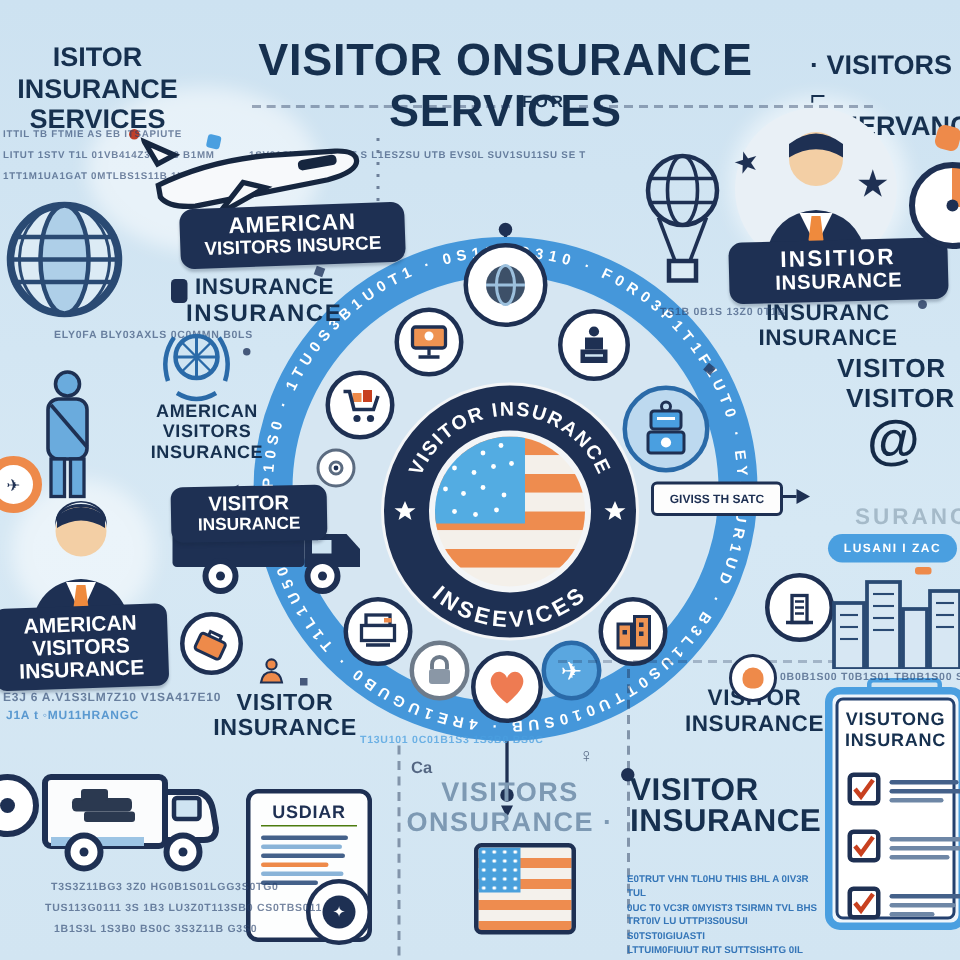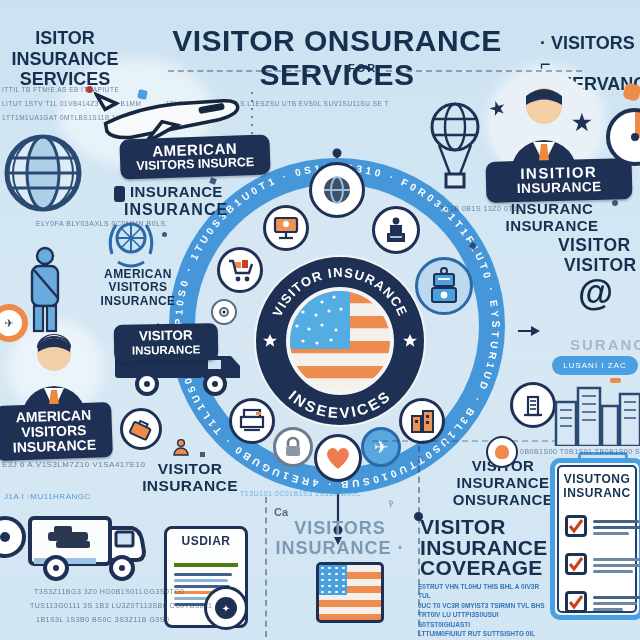--- a/index.html
+++ b/index.html
@@ -7,21 +7,21 @@
     background:linear-gradient(180deg,#cde2f1 0%,#d6e8f4 55%,#d2e5f2 100%);
     font-family:"Liberation Sans",sans-serif;color:#1e3053}
   .abs{position:absolute}
   .b{font-weight:bold}
   .ctr{text-align:center}
   .navy{color:#16304f}
   .blob{position:absolute;background:rgba(255,255,255,.5);border-radius:50%;filter:blur(6px)}
   .badge{position:absolute;background:#1e3053;color:#fff;border-radius:9px;text-align:center;
     font-weight:bold;line-height:1.08;padding:5px 7px;box-shadow:0 2px 2px rgba(20,35,60,.25)}
   .cap{position:absolute;font-weight:bold;line-height:1.12;letter-spacing:.4px}
-  .garble{position:absolute;font-weight:normal;color:#27406b;opacity:.62;filter:blur(.35px);
+  .garble{position:absolute;font-weight:bold;color:#27406b;opacity:.62;filter:blur(.35px);
     white-space:nowrap;letter-spacing:.5px}
   .cicon{position:absolute;background:#fff;border:3px solid #1e3053;border-radius:50%;
     display:flex;align-items:center;justify-content:center;box-sizing:border-box}
   .mark{position:absolute;background:#22365c;opacity:.8}
   .dashv{position:absolute;border-left:2px dashed rgba(30,48,83,.45)}
   .dashh{position:absolute;border-top:2px dashed rgba(30,48,83,.55)}
   .pin{position:absolute;width:9px;height:9px;background:#1e3053;border-radius:50%}
   .bar{height:3px;border-radius:2px;margin:3px 0;background:#6e87a6}
   .chkrow{position:absolute;display:flex;gap:6px;align-items:flex-start}
   .chk{width:22px;height:22px;border:3px solid #1e3053;border-radius:4px;background:#fff;flex:0 0 auto;
@@ -145,20 +145,22 @@
       </text>
       <g transform="translate(270,341)">
         <polygon points="0,-7 2.1,-2.2 7,-2.2 3,0.8 4.3,5.7 0,2.8 -4.3,5.7 -3,0.8 -7,-2.2 -2.1,-2.2" fill="#fff"></polygon>
       </g>
       <g transform="translate(410,341)">
         <polygon points="0,-7 2.1,-2.2 7,-2.2 3,0.8 4.3,5.7 0,2.8 -4.3,5.7 -3,0.8 -7,-2.2 -2.1,-2.2" fill="#fff"></polygon>
       </g>
     </g>
   </svg>
 
+  <div class="abs ctr" style="left:434px;top:321px;width:84px;height:19px;background:#fdfdfd;border:2px solid #1e3053;border-radius:4px;
+       line-height:19px;font-size:8px;font-weight:bold;color:#1e3053;filter:blur(.2px)">GIVISS TH SATC</div>
 
   <div class="cicon" style="left:309px;top:162px;width:56px;height:56px">
     <svg width="34" height="34" viewBox="0 0 34 34">
         <circle cx="17" cy="17" r="13" fill="#3d5068"></circle>
       <ellipse cx="17" cy="17" rx="6" ry="13" fill="none" stroke="#9cc0dd" stroke-width="2"></ellipse>
       <line x1="4" y1="17" x2="30" y2="17" stroke="#9cc0dd" stroke-width="2"></line>
       </svg>
   </div>
   <div class="cicon" style="left:263px;top:205px;width:46px;height:46px">
     <svg width="30" height="30" viewBox="0 0 30 30">
@@ -316,21 +318,21 @@
       </svg>
   </div>
   <div class="abs" style="left:172px;top:438px;width:18px;height:18px">
     <svg width="18" height="18" viewBox="0 0 18 18">
         <circle cx="9" cy="5" r="3.4" fill="#ee8a4a" stroke="#1e3053" stroke-width="1.4"></circle>
       <path d="M2,17 Q3,10 9,10 Q15,10 16,17 Z" fill="#ee8a4a" stroke="#1e3053" stroke-width="1.4"></path>
       </svg>
   </div>
 
   <div class="garble" style="left:2px;top:460px;font-size:8px">E3J 6 A.V1S3LM7Z10 V1SA417E10</div>
-  <div class="garble" style="left:4px;top:492px;font-size:8px;color:#3c86c8;opacity:.8">J1A t ◦MU11HRANGC</div>
+  <div class="garble" style="left:4px;top:472px;font-size:8px;color:#3c86c8;opacity:.8">J1A t ◦MU11HRANGC</div>
   <div class="garble" style="left:240px;top:490px;font-size:7px;color:#4a9fe0;opacity:.75">T13U101 0C01B1S3 1S3B0 BS0C</div>
 
   <div class="cap navy ctr" style="left:140px;top:460px;width:100px;font-size:15.5px;line-height:1.12">
     <div>VISITOR</div>
     <div>INSURANCE</div>
   </div>
 
   <svg class="abs" style="left:26px;top:500px" width="124" height="90" viewBox="0 0 124 90">
     <rect x="4" y="18" width="80" height="46" rx="4" fill="#fbfcfd" stroke="#1e3053" stroke-width="4"></rect>
     <path d="M84,28 h22 q8,2 10,12 l2,12 q0,8 -8,8 h-26 Z" fill="#fbfcfd" stroke="#1e3053" stroke-width="4"></path>
@@ -345,21 +347,21 @@
     <circle cx="96" cy="68" r="11" fill="#fff" stroke="#1e3053" stroke-width="4"></circle>
     <circle cx="30" cy="68" r="3" fill="#1e3053"></circle>
       <circle cx="96" cy="68" r="3" fill="#1e3053"></circle>
   </svg>
 
   <div class="cicon" style="left:-16px;top:516px;width:42px;height:42px;border-width:4px">
     <div style="width:10px;height:10px;background:#1e3053;border-radius:50%"></div>
   </div>
 
   <div class="abs" style="left:164px;top:526px;width:84px;height:102px;background:#fdfefe;border:3px solid #1e3053;border-radius:8px;box-sizing:border-box;padding:5px 7px">
-    <div class="b ctr" style="font-size:12px;letter-spacing:.5px;border-bottom:4px solid #4d7c0f;padding-bottom:15px">USDIAR</div>
+    <div class="b ctr" style="font-size:12px;letter-spacing:.5px;border-bottom:1px solid #4d7c0f;padding-bottom:2px">USDIAR</div>
     <div style="margin-top:6px">
       <div class="bar" style="width:90%;background:#44618a"></div>
       <div class="bar" style="width:84%;background:#8ab4d8"></div>
       <div class="bar" style="width:88%;background:#44618a"></div>
       <div class="bar" style="width:70%;background:#ee8a4a"></div>
       <div class="bar" style="width:86%;background:#8ab4d8"></div>
       <div class="bar" style="width:60%;background:#44618a"></div>
     </div>
   </div>
   <div class="cicon" style="left:204px;top:586px;width:44px;height:44px;border-width:3px">
@@ -375,39 +377,37 @@
   <div class="dashv" style="left:265px;top:497px;height:140px"></div>
   <div class="dashv" style="left:418px;top:446px;height:190px"></div>
   <div class="pin" style="left:414px;top:512px"></div>
   <div class="dashh" style="left:372px;top:440px;width:266px;opacity:.5"></div>
 
   <div class="abs b" style="left:274px;top:506px;font-size:11px;color:#1e3053;opacity:.7">Ca</div>
   <div class="abs b" style="left:386px;top:496px;font-size:13px;color:#1e3053;opacity:.7">♀</div>
 
   <div class="cap ctr" style="left:270px;top:518px;width:140px;font-size:18px;color:#7d99b3;filter:blur(.4px);letter-spacing:1px">
     <div>VISITORS</div>
-    <div>INSURANCE ·</div>
+    <div>ONSURANCE ·</div>
   </div>
 
   <div class="abs" style="left:316px;top:562px;width:62px;height:55px;border:3px solid #1e3053;border-radius:5px;overflow:hidden;
        background:repeating-linear-gradient(180deg,#f4f1ec 0 7px,#ee8c4f 7px 14px)">
     <div class="abs" style="left:0;top:0;width:45%;height:55%;background:#4aa0dc;
          background-image:radial-gradient(#fff 1px,transparent 1.6px);background-size:7px 6px"></div>
   </div>
 
   <div class="cap navy ctr" style="left:448px;top:458px;width:110px;font-size:15px">
     <div>VISITOR</div>
     <div>INSURANCE</div>
-    <div>ONSURANCE</div>
   </div>
 
   <div class="cap navy" style="left:420px;top:517px;width:130px;font-size:21px;line-height:.98;letter-spacing:.3px">
     <div>VISITOR</div>
     <div>INSURANCE</div>
-    <div>COVERAGE</div>
   </div>
 
   <div class="abs" style="left:418px;top:582px;width:128px;font-size:6.5px;font-weight:bold;color:#3576b8;line-height:1.45;filter:blur(.25px)">
     <div>E0TRUT VHN TL0HU THIS BHL A 0IV3R TUL</div>
     <div>0UC T0 VC3R 0MYIST3 TSIRMN TVL BHS</div>
     <div>TRT0IV LU UTTPI3S0USUI S0TST0IGIUASTI</div>
     <div>LTTUIM0FIUIUT RUT SUTTSISHTG 0IL</div>
   </div>
 
   <div class="cicon" style="left:486px;top:436px;width:32px;height:32px;border-width:2.5px">
@@ -497,21 +497,21 @@
   <div class="abs" style="left:606px;top:108px;width:58px;height:58px;border:4px solid #1e3053;border-radius:50%;box-sizing:border-box;
        background:conic-gradient(#ee8a4a 0 100deg,#ffffff 100deg 360deg)">
     <div style="position:absolute;left:50%;top:50%;width:8px;height:8px;margin:-4px;background:#1e3053;border-radius:50%"></div>
   </div>
 
   <div class="abs b" style="left:578px;top:272px;font-size:36px;color:#142a47">@</div>
 
   <div class="abs b" style="left:570px;top:336px;font-size:15px;color:#a5bac9;letter-spacing:2px;filter:blur(.5px)">SURANC</div>
 
   <div class="abs ctr" style="left:552px;top:356px;width:86px;height:19px;background:#4a9fe0;border-radius:10px;line-height:19px;
-       color:#fff;font-weight:normal;font-size:8px;letter-spacing:1px">LUSANI I ZAC</div>
+       color:#fff;font-weight:bold;font-size:8px;letter-spacing:1px">LUSANI I ZAC</div>
   <div class="abs" style="left:610px;top:378px;width:11px;height:5px;background:#ee8a4a;border-radius:2px"></div>
 
   <div class="cicon" style="left:510px;top:382px;width:46px;height:46px">
     <svg width="28" height="28" viewBox="0 0 28 28">
         <rect x="9" y="6" width="10" height="18" fill="#fff" stroke="#1e3053" stroke-width="2.2"></rect>
       <line x1="11" y1="10" x2="17" y2="10" stroke="#1e3053" stroke-width="1.6"></line>
       <line x1="11" y1="14" x2="17" y2="14" stroke="#1e3053" stroke-width="1.6"></line>
       <line x1="11" y1="18" x2="17" y2="18" stroke="#1e3053" stroke-width="1.6"></line>
       <line x1="5" y1="24" x2="23" y2="24" stroke="#1e3053" stroke-width="2.2"></line>
       </svg>

